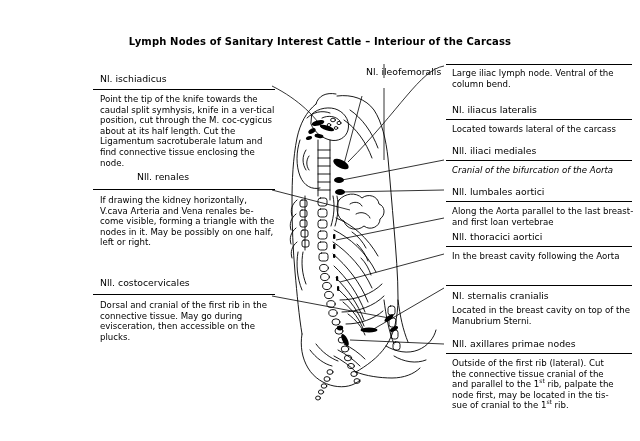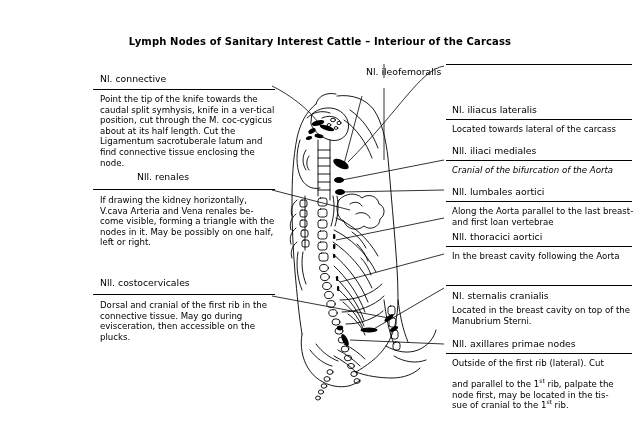--- a/index.html
+++ b/index.html
@@ -248,33 +248,34 @@
       <path d="M444,190 L342,192"></path>
       <path d="M444,218 L336,240"></path>
       <path d="M444,254 L340,282"></path>
       <path d="M444,288 L372,330"></path>
       <path d="M444,344 L350,340"></path>
     </g>
   </svg>
 
   <div class="lbl" style="left:366px; top:66px;">Nl. ileofemoralis</div>
 
-  <div class="lbl" style="left:100px; top:73px;">Nl. connective</div>
+  <div class="lbl" style="left:100px; top:73px;">Nl. ischiadicus</div>
   <div class="rule" style="left:93px; top:89px; width:182px;"></div>
   <div class="body-txt" style="left:100px; top:94px; width:175px;">Point the tip of the knife towards the caudal split symhysis, knife in a ver-tical position, cut through the M. coc-cygicus about at its half length. Cut the Ligamentum sacrotuberale latum and find connective tissue enclosing the node.</div>
 
   <div class="lbl" style="left:100px; top:171px;padding-left:37px;">Nll. renales</div>
   <div class="rule" style="left:93px; top:189px; width:182px;"></div>
   <div class="body-txt" style="left:100px; top:195px; width:175px;">If drawing the kidney horizontally, V.cava Arteria and Vena renales be-come visible, forming a triangle with the nodes in it. May be possibly on one half, left or right.</div>
 
   <div class="lbl" style="left:100px; top:277px;">Nll. costocervicales</div>
   <div class="rule" style="left:93px; top:294px; width:182px;"></div>
   <div class="body-txt" style="left:100px; top:300px; width:175px;">Dorsal and cranial of the first rib in the connective tissue. May go during evisceration, then accessible on the plucks.</div>
 
   <div class="rule" style="left:446px; top:64px; width:186px;"></div>
+  <div class="body-txt" style="left:452px; top:68px; width:182px;">Large iliac lymph node. Ventral of the column bend.</div>
 
   <div class="lbl" style="left:452px; top:104px;">Nl. iliacus lateralis</div>
   <div class="rule" style="left:446px; top:119px; width:186px;"></div>
   <div class="body-txt" style="left:452px; top:124px; width:182px;">Located towards lateral of the carcass</div>
 
   <div class="lbl" style="left:452px; top:145px;">Nll. iliaci mediales</div>
   <div class="rule" style="left:446px; top:160px; width:186px;"></div>
   <div class="body-txt" style="left:452px; top:165px; width:182px;font-style:italic;">Cranial of the bifurcation of the Aorta</div>
 
   <div class="lbl" style="left:452px; top:186px;">Nll. lumbales aortici</div>
@@ -286,19 +287,19 @@
   <div class="body-txt" style="left:452px; top:251px; width:182px;">In the breast cavity following the Aorta</div>
 
   <div class="rule" style="left:446px; top:285px; width:186px;"></div>
   <div class="lbl" style="left:452px; top:290px;">Nl. sternalis cranialis</div>
   <div class="body-txt" style="left:452px; top:305px; width:182px;">Located in the breast cavity on top of the Manubrium Sterni.</div>
 
   <div class="lbl" style="left:452px; top:338px;">Nll. axillares primae nodes</div>
   <div class="rule" style="left:446px; top:353px; width:186px;"></div>
   <div class="body-txt" style="left:452px; top:358px; width:184px;">
     <span>Outside of the first rib (lateral). Cut</span><br>
-    <br>
+    <span>the connective tissue cranial of the</span><br>
     <span>and parallel to the 1</span><sup>st</sup><span> rib, palpate the</span><br>
     <span>node first, may be located in the tis-</span><br>
     <span>sue of cranial to the 1</span><sup>st</sup><span> rib.</span>
   </div>
 
 </div>
 
 </body></html>

